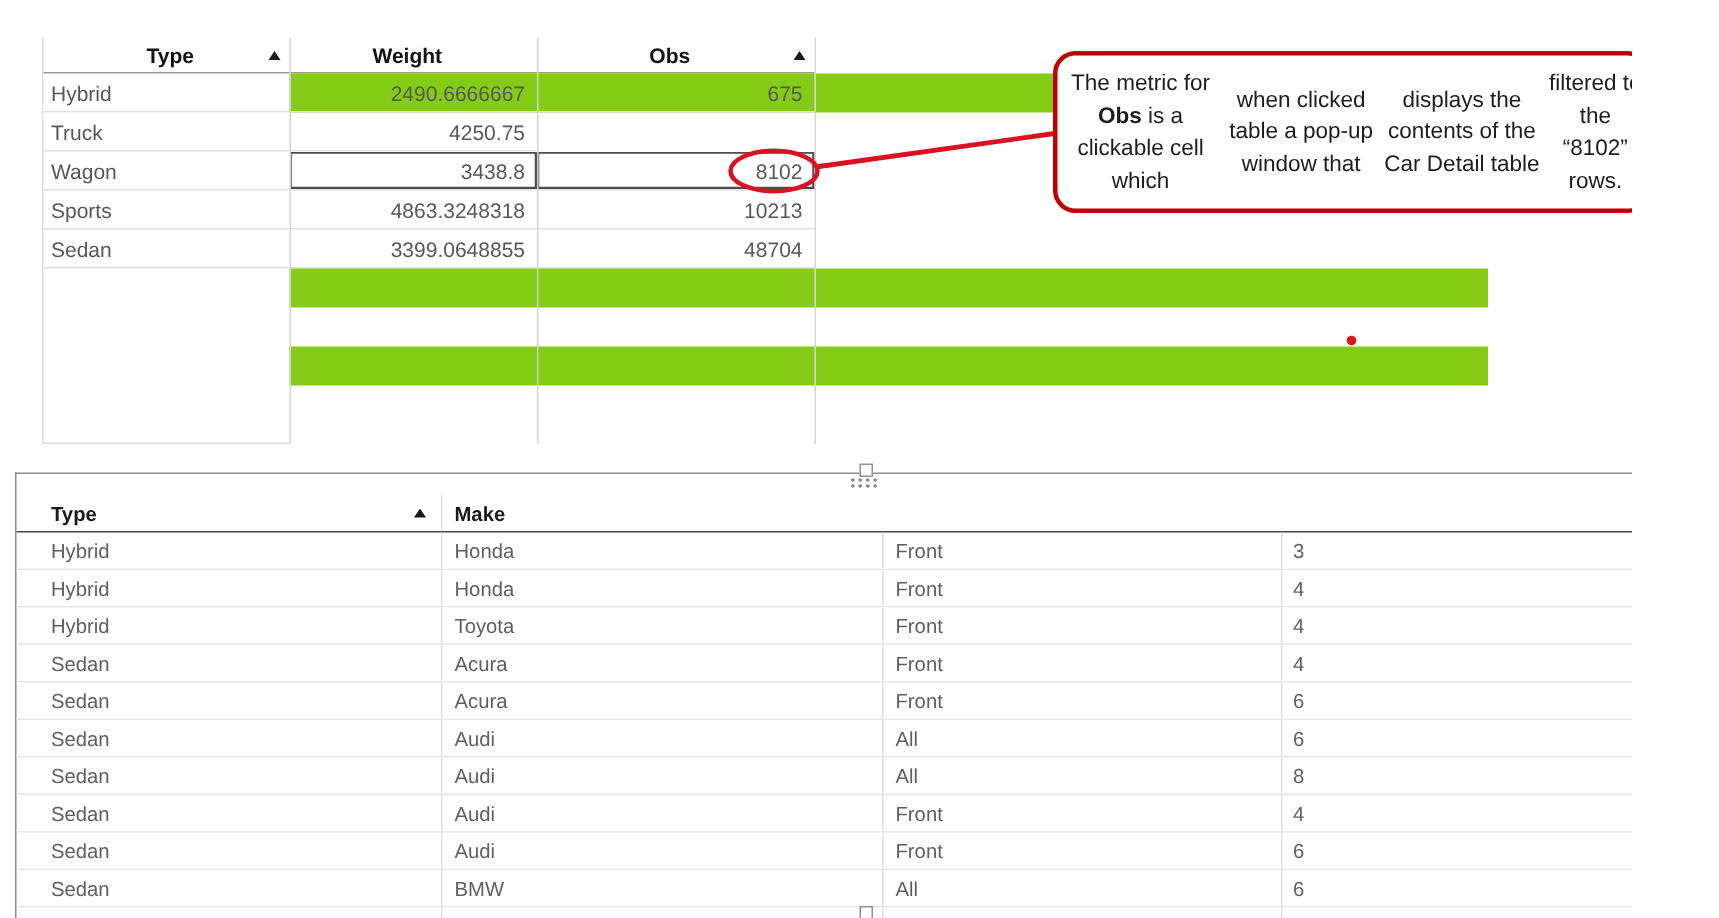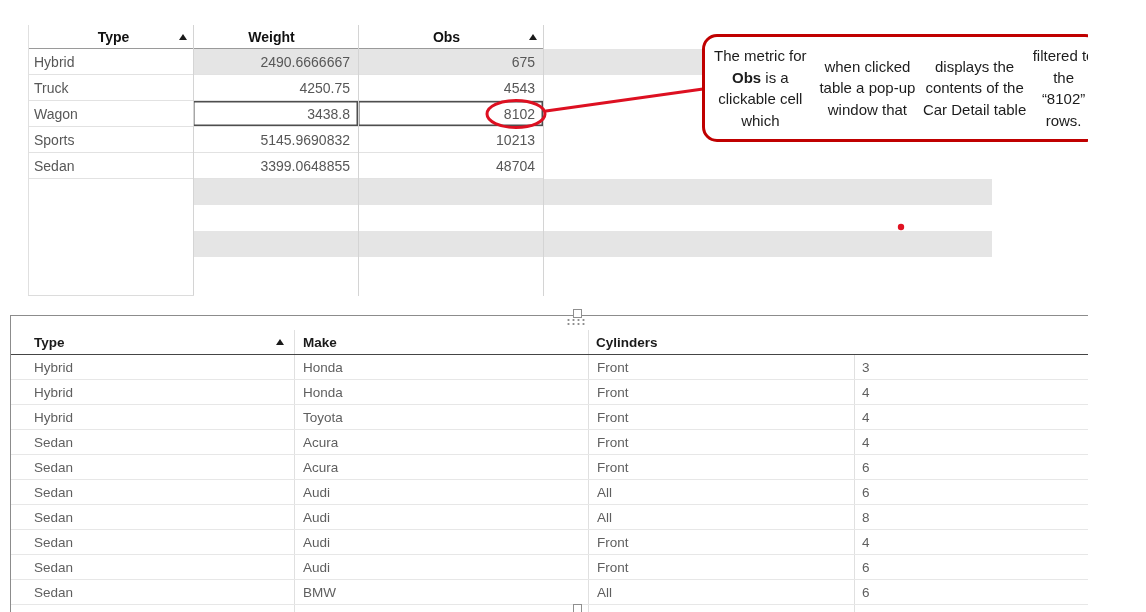--- a/index.html
+++ b/index.html
@@ -14,21 +14,21 @@
   .c-type{width:165px;padding-left:6px;color:#575757;font-size:14px;display:flex;align-items:center;}
   .c-num{color:#575757;font-size:14px;display:flex;align-items:center;justify-content:flex-end;padding-right:8px;}
   .c-weight{width:165px;}
   .c-obs{width:185px;}
   .t-filler{width:449px;box-sizing:border-box;}
   .t-header .t-cell{font-weight:bold;color:#111;font-size:14px;justify-content:center;position:relative;}
   .t-header{height:24px;}
   .t-header .c-type,.t-header .c-weight,.t-header .c-obs{border-bottom:1px solid #9a9a9a;}
   .t-data{height:26px;}
   .t-data .c-type,.t-data .c-weight,.t-data .c-obs{border-bottom:1px solid #e2e2e2;}
-  .shaded{background:#e5e5e5;}
+  .shaded{background:#84cc16;}
   .sel{box-shadow:inset 0 0 0 1.5px #4e4e4e;background:#fff !important;text-align:center;}
   .vline{position:absolute;top:0;width:1px;height:271px;background:#d4d4d4;}
   #tt-left{position:absolute;left:0;top:0;width:1px;height:271px;background:#e0e0e0;}
   #tt-bottom{position:absolute;left:0;top:270px;width:166px;height:1px;background:#dcdcdc;}
   .arr-up{width:0;height:0;border-left:4.5px solid transparent;border-right:4.5px solid transparent;border-bottom:6px solid #1a1a1a;}
   .t-header .arr-up{position:absolute;right:6px;top:9px;}
   
   #annot-svg{position:absolute;left:0;top:0;width:1146px;height:612px;pointer-events:none;}
   #callout{
     position:absolute;left:702px;top:34px;width:392px;height:102px;
@@ -88,32 +88,31 @@
     <div id="tt-body">
         <div class="t-row t-data">
           <div class="t-cell c-type">Hybrid</div>
           <div class="t-cell c-num c-weight shaded">2490.6666667</div>
           <div class="t-cell c-num c-obs shaded">675</div>
           <div class="t-filler shaded"></div>
         </div>
         <div class="t-row t-data">
           <div class="t-cell c-type">Truck</div>
           <div class="t-cell c-num c-weight">4250.75</div>
-          <div class="t-cell c-num c-obs">4543</div>
           <div class="t-filler"></div>
         </div>
         <div class="t-row t-data">
           <div class="t-cell c-type">Wagon</div>
           <div class="t-cell c-num c-weight sel">3438.8</div>
           <div class="t-cell c-num c-obs sel">8102</div>
           <div class="t-filler"></div>
         </div>
         <div class="t-row t-data">
           <div class="t-cell c-type">Sports</div>
-          <div class="t-cell c-num c-weight">5145.9690832</div>
+          <div class="t-cell c-num c-weight">4863.3248318</div>
           <div class="t-cell c-num c-obs">10213</div>
           <div class="t-filler"></div>
         </div>
         <div class="t-row t-data">
           <div class="t-cell c-type">Sedan</div>
           <div class="t-cell c-num c-weight">3399.0648855</div>
           <div class="t-cell c-num c-obs">48704</div>
           <div class="t-filler"></div>
         </div>
         <div class="t-row" style="height: 26px;">
@@ -162,23 +161,20 @@
     </div>
 
   <div id="bottom-panel">
     <div id="bt-header">
       <div class="b-cell bc1">
         <span>Type</span>
         <span class="arr-up"></span>
       </div>
       <div class="b-cell bc2">
         <span>Make</span>
-      </div>
-      <div class="b-cell bc4">
-        <span>Cylinders</span>
       </div>
     </div>
     <div id="bt-body">
         <div class="b-row">
           <div class="b-cell bc1">Hybrid</div>
           <div class="b-cell bc2">Honda</div>
           <div class="b-cell bc3">Front</div>
           <div class="b-cell bc4">3</div>
         </div>
         <div class="b-row">

